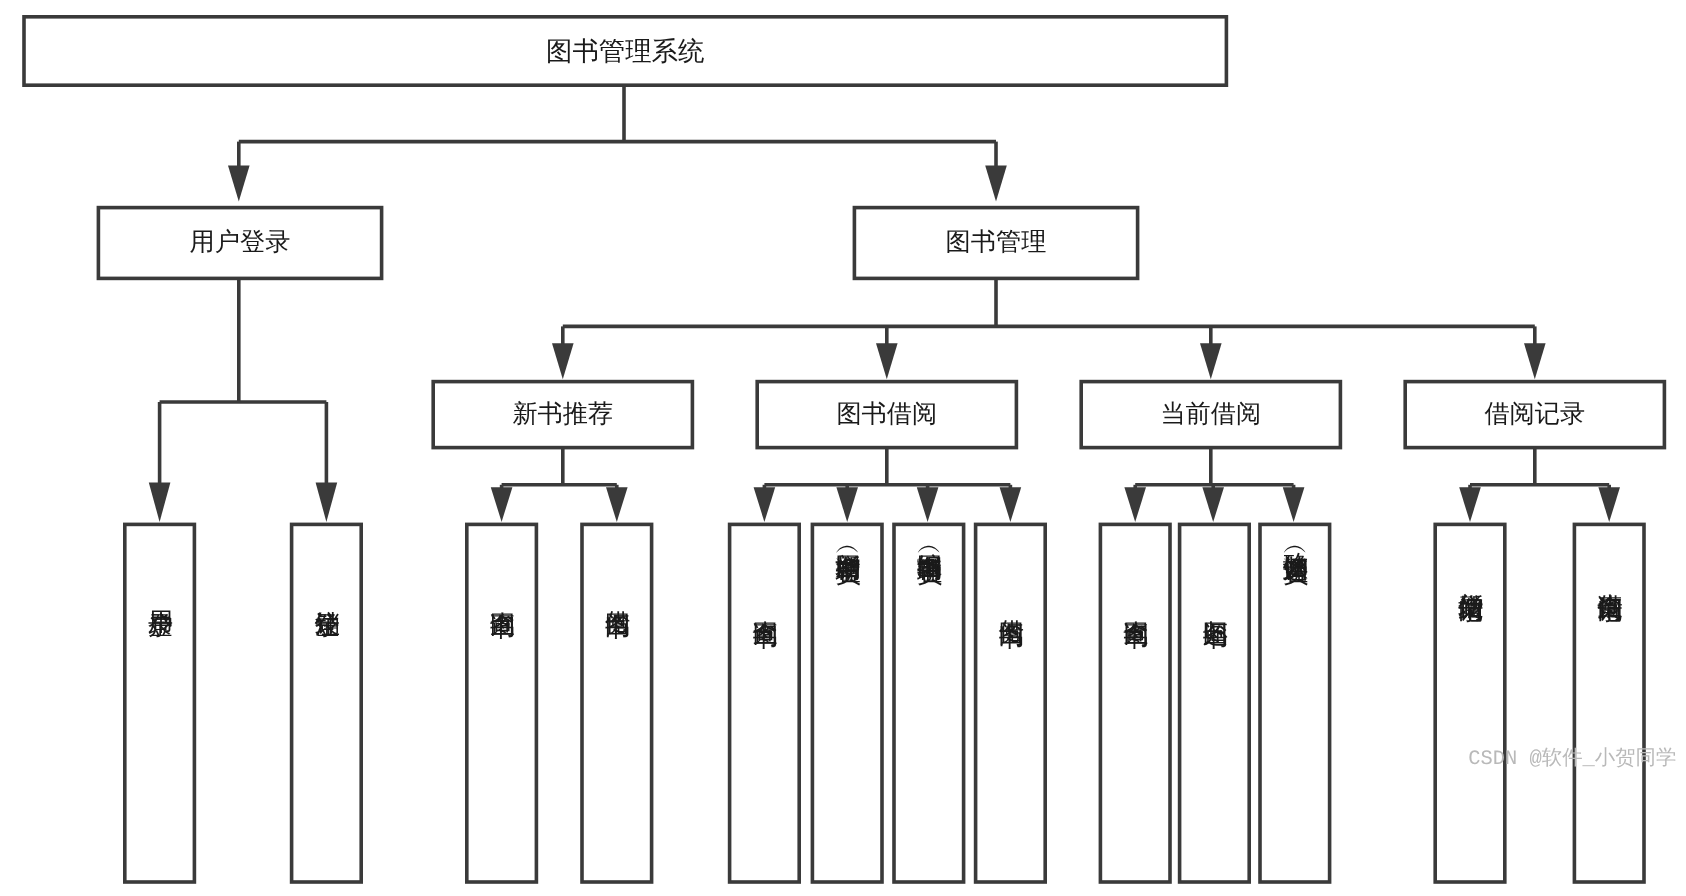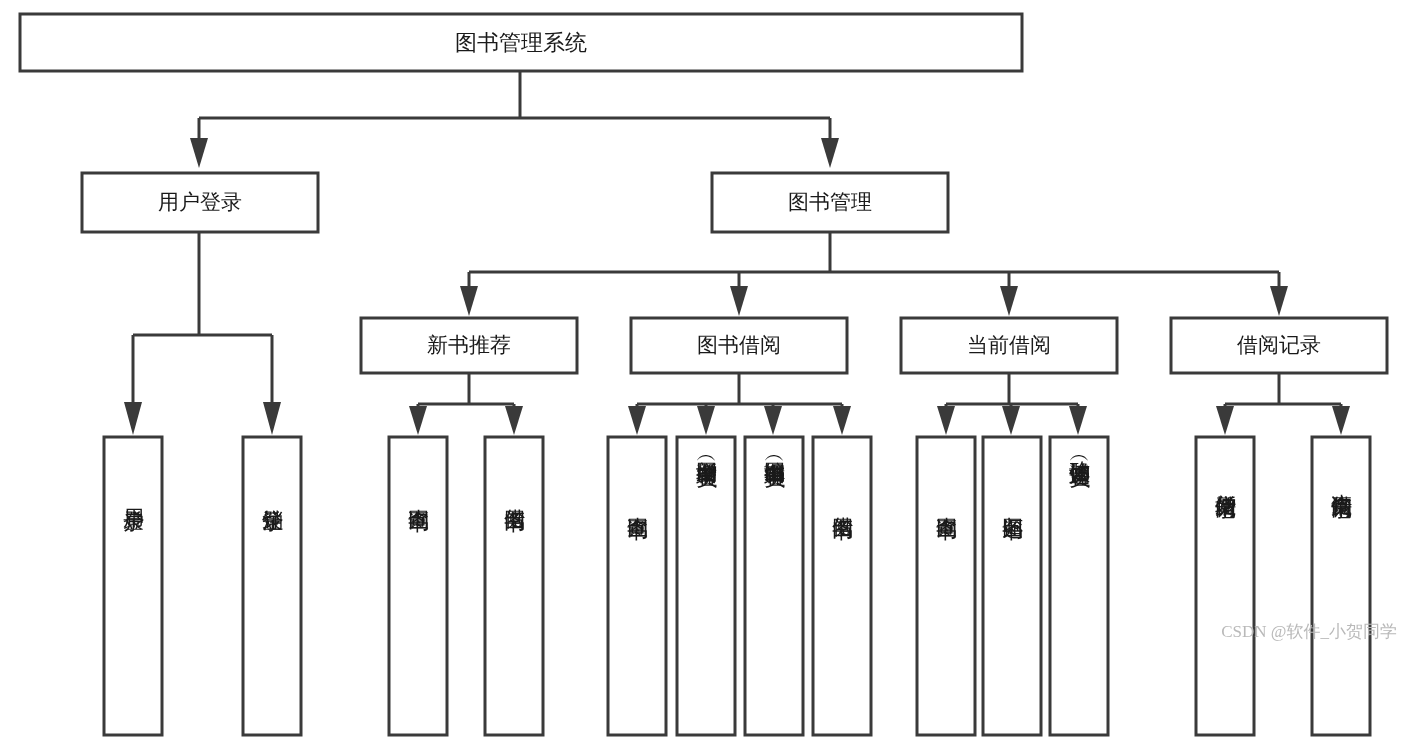--- a/index.html
+++ b/index.html
@@ -70,21 +70,21 @@
     font-size: 21px;
     line-height: 1.12;
     color: #1a1a1a;
     letter-spacing: 1px;
     white-space: nowrap;
   }
   .watermark {
     position: absolute;
     right: 8px;
     bottom: 6px;
-    font-family: Liberation Serif, serif;
+    font-family: Liberation Mono, monospace;
     font-size: 17px;
     color: #b9b9b9;
     white-space: nowrap;
     pointer-events: none;
   }
 </style>
 </head>
 <body>
 
 <div id="diagram-root">

